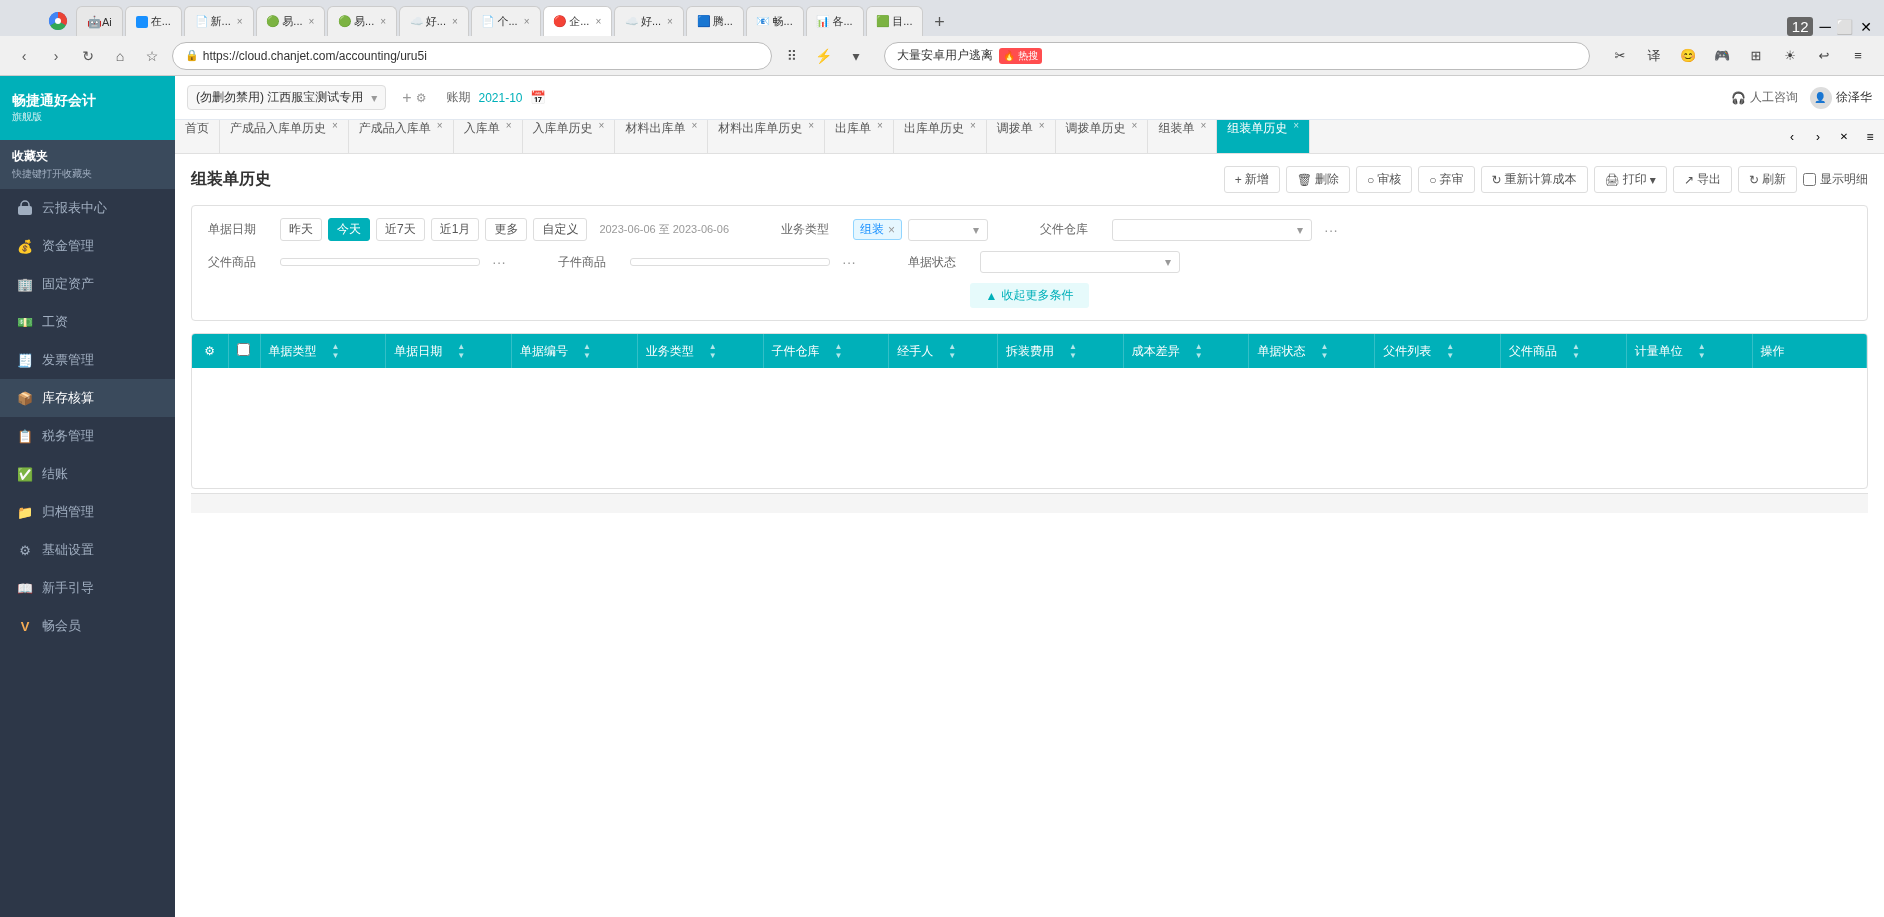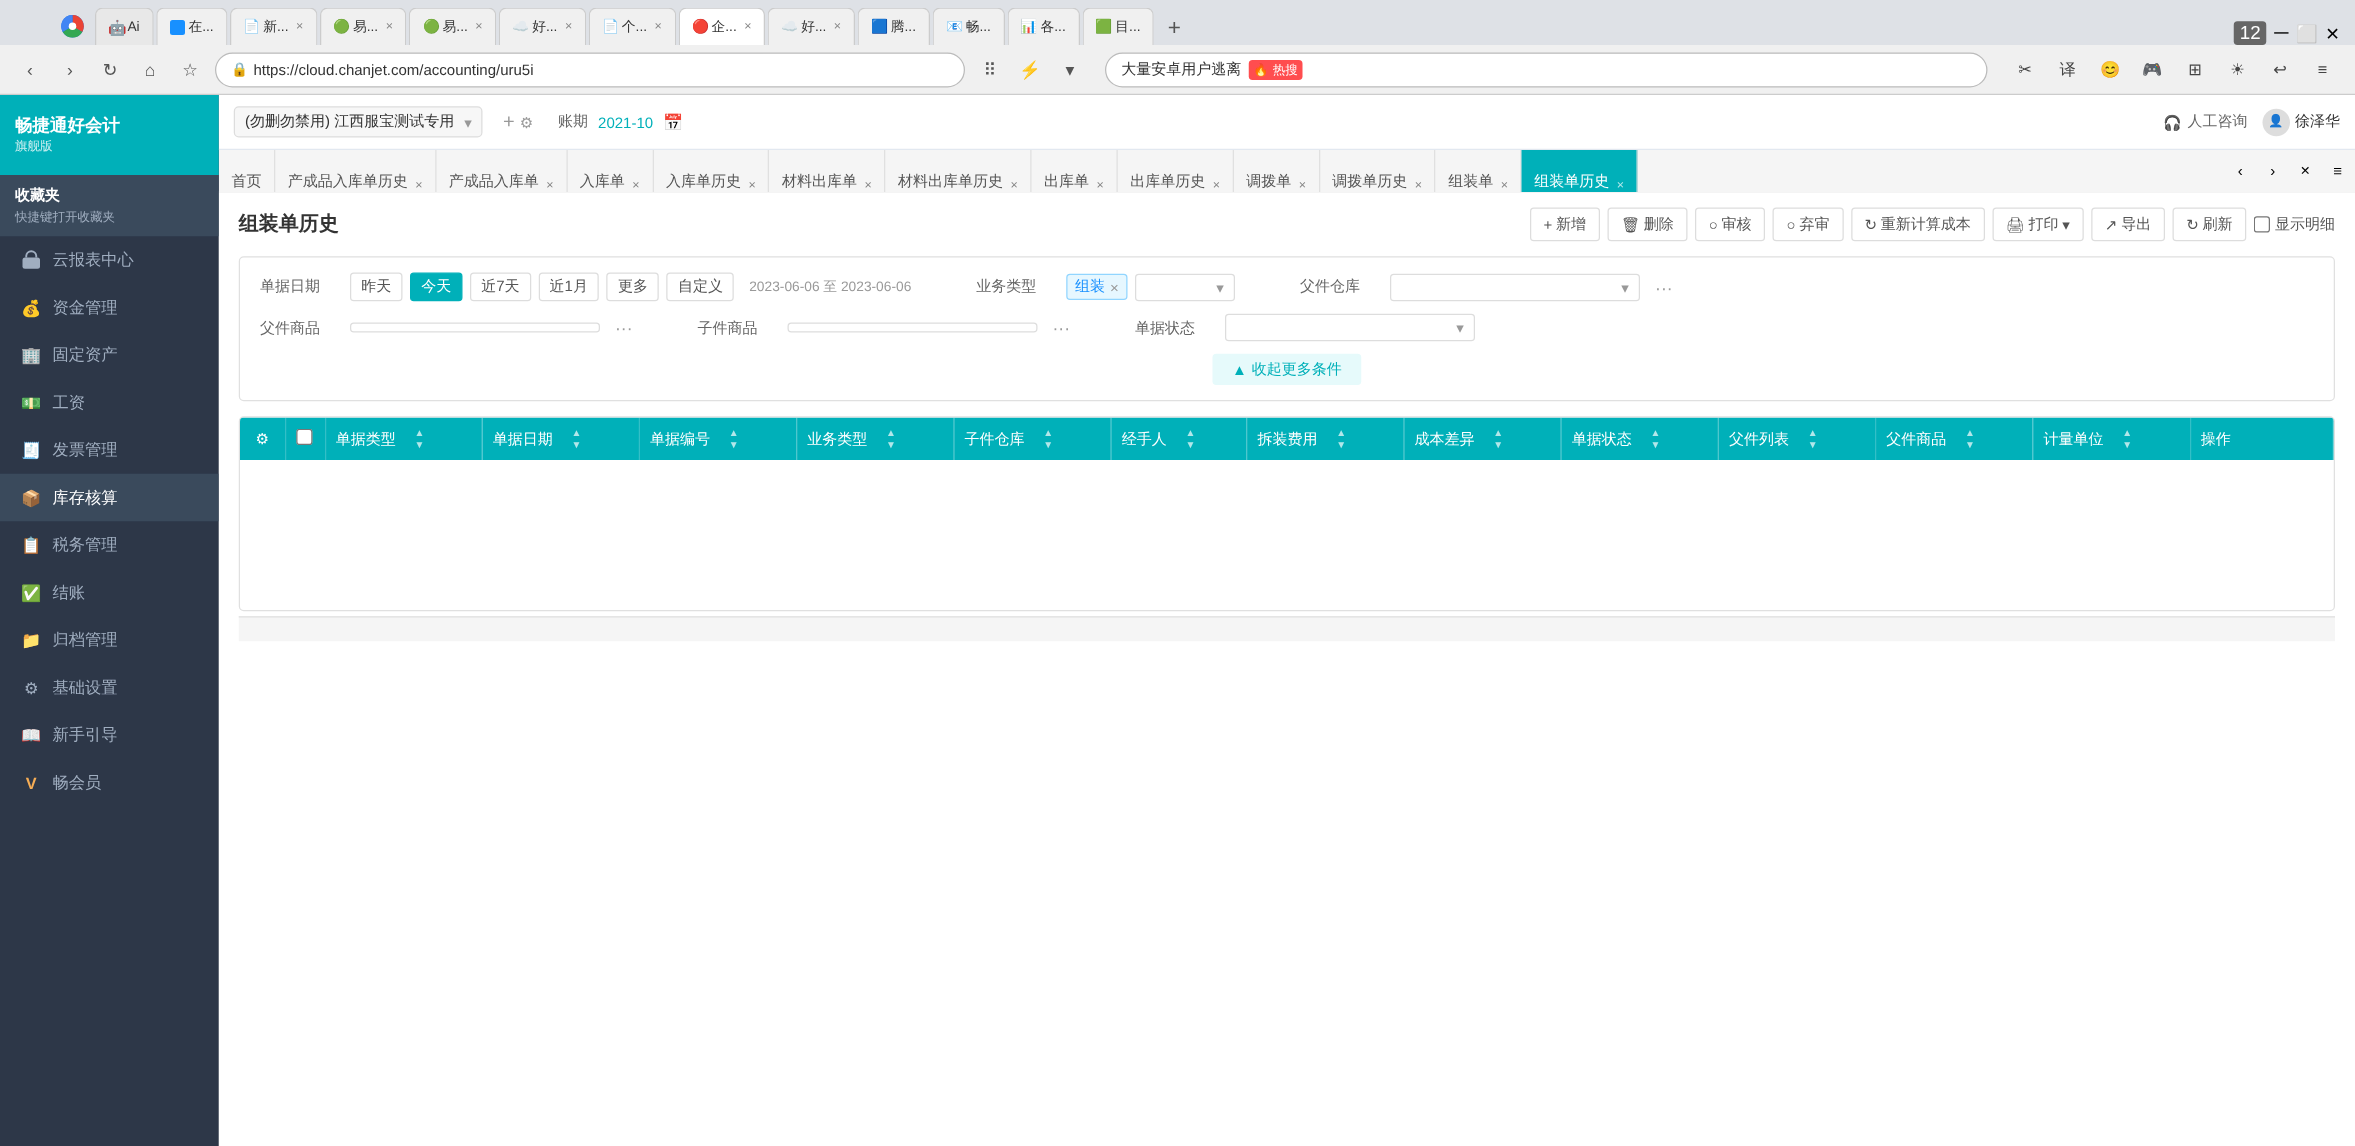--- a/index.html
+++ b/index.html
@@ -39,21 +39,21 @@
     .company-select { display: flex; align-items: center; gap: 4px; background: #f7f7f7; border: 1px solid #ddd; border-radius: 4px; padding: 3px 8px; cursor: pointer; font-size: 12px; color: #333; }
     .period-label { font-size: 12px; color: #666; margin-left: 12px; text-align: center; }
     .top-header-right { margin-left: auto; display: flex; align-items: center; gap: 12px; }
     .service-btn { font-size: 12px; color: #666; cursor: pointer; display: flex; align-items: center; gap: 4px; }
     .user-info { font-size: 12px; color: #333; display: flex; align-items: center; gap: 4px; cursor: pointer; }
 
     
     .tab-nav { background: #f5f5f5; border-bottom: 1px solid #e0e0e0; display: flex; align-items: center; overflow-x: auto; white-space: nowrap; height: 34px; }
     .tab-nav::-webkit-scrollbar { height: 3px; }
     .tab-nav::-webkit-scrollbar-thumb { background: #ccc; }
-    .nav-tab { display: inline-flex; align-items: flex-end; padding: 0 10px; height: 34px; font-size: 12px; color: #555; cursor: pointer; border-right: 1px solid #e0e0e0; white-space: nowrap; }
+    .nav-tab { display: inline-flex; align-items: flex-start; padding: 0 10px; height: 34px; font-size: 12px; color: #555; cursor: pointer; border-right: 1px solid #e0e0e0; white-space: nowrap; }
     .nav-tab.active { background: #00b0b9; color: #fff; }
     .nav-tab .tab-x { margin-left: 6px; font-size: 10px; opacity: 0.7; }
     .tab-nav-controls { display: flex; align-items: center; margin-left: auto; }
     .nav-control-btn { width: 24px; height: 24px; display: flex; align-items: center; justify-content: center; cursor: pointer; margin-right: 2px; }
 
     
     .page-content { flex: 1; overflow-y: auto; padding: 12px 16px; background: #fff; }
     .page-title-row { display: flex; align-items: center; margin-bottom: 12px; }
     .page-title { font-size: 16px; font-weight: bold; color: #333; flex: 1; }
     .page-actions { display: flex; align-items: center; gap: 6px; }

